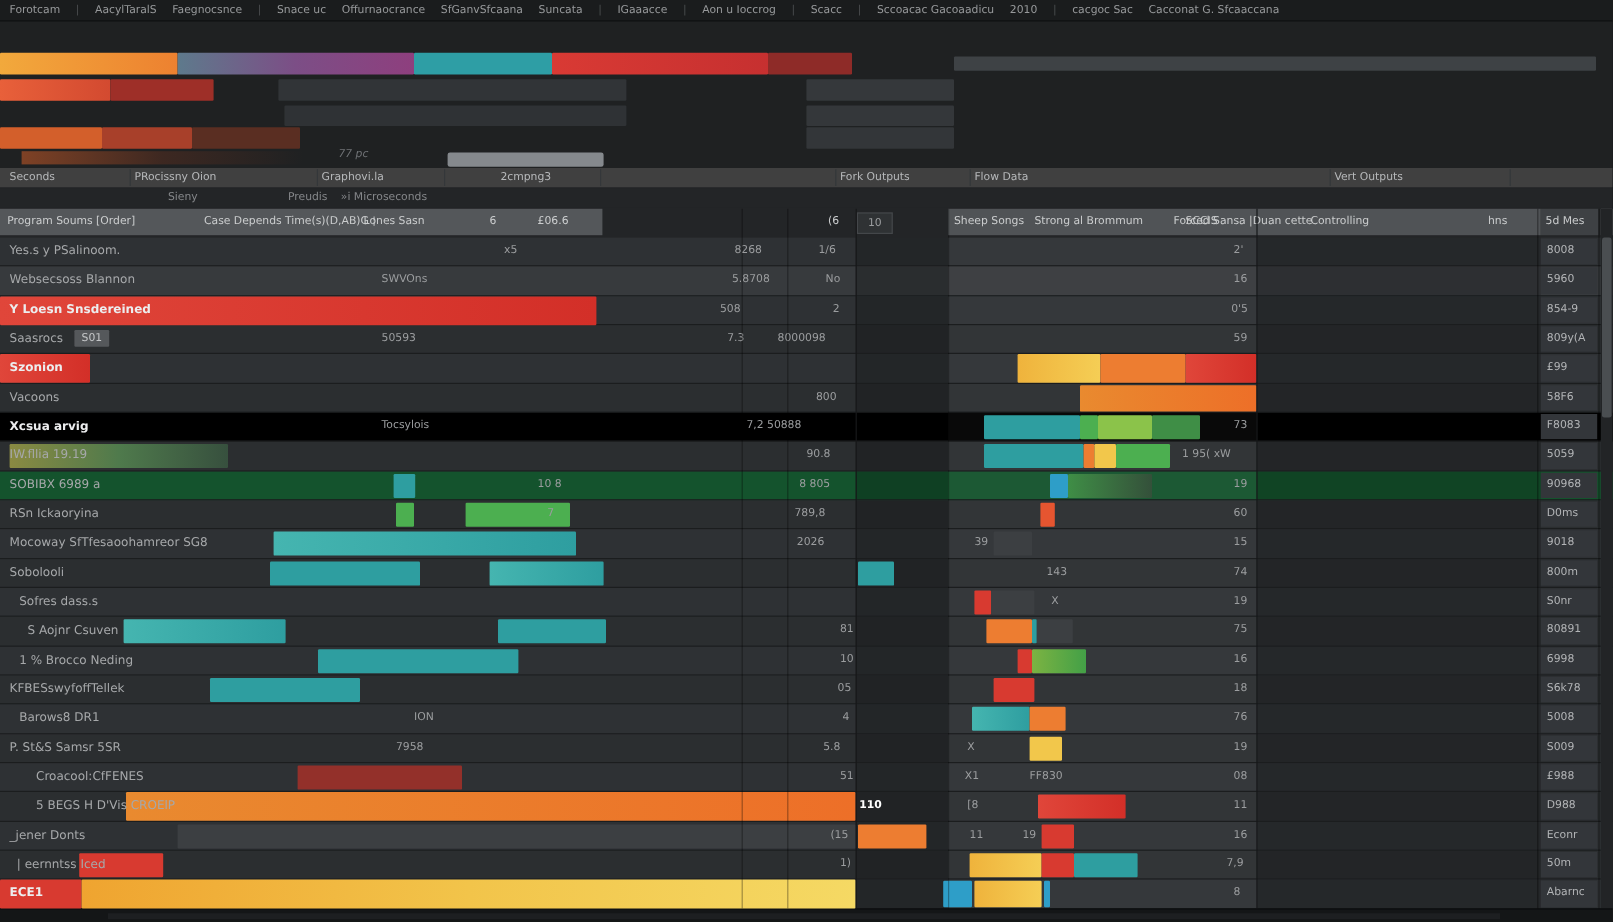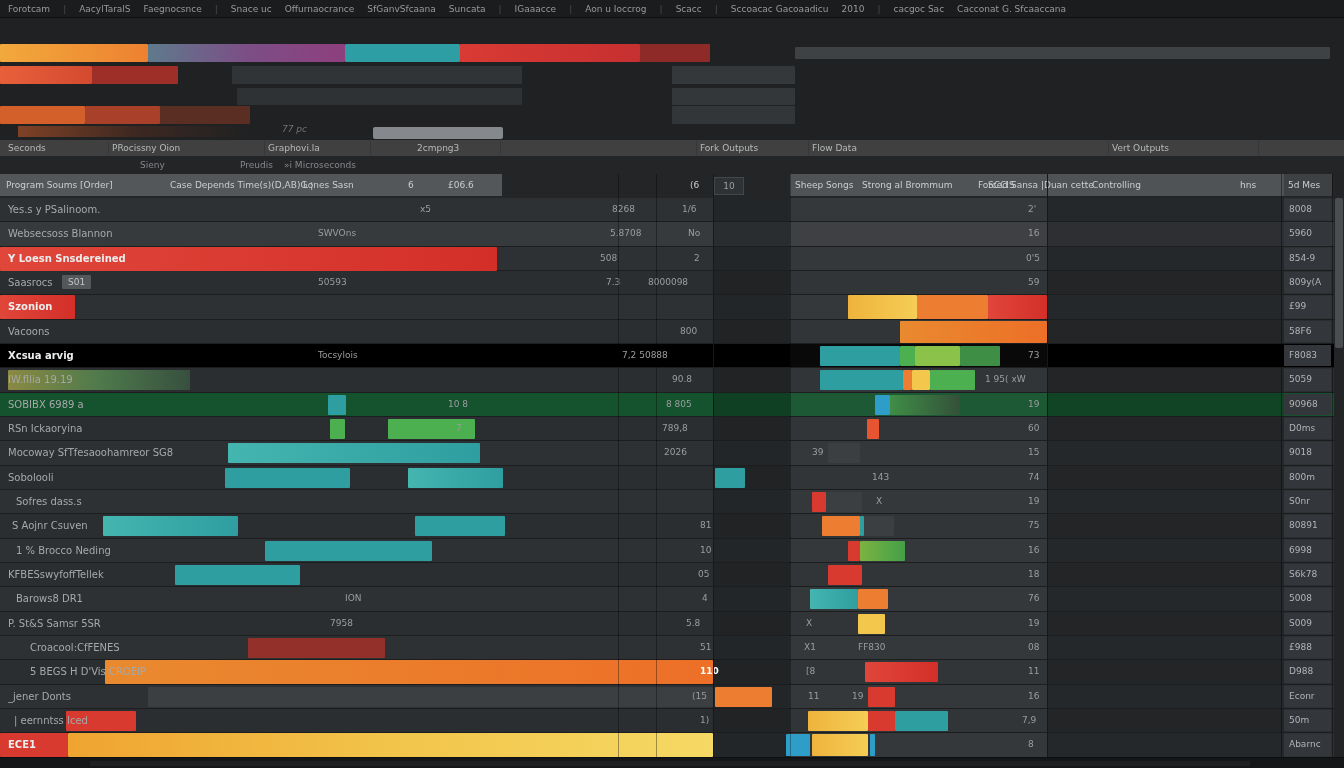--- a/index.html
+++ b/index.html
@@ -305,21 +305,21 @@
       </div>
       <div class="row" style="top: 514.29px; height: 24.33px; background: rgb(43, 46, 48);">
         <div class="gapshade" style="left: 713px; width: 77px; background: rgba(0, 0, 0, 0.22);"></div>
         <div class="gapshade" style="left: 1047px; width: 237px; background: rgba(0, 0, 0, 0.18);"></div>
         <div class="rbg"></div>
         <div class="seg" style="left: 103px; width: 135px; height: 20px; top: 2px; background: linear-gradient(90deg, rgb(69, 181, 176), rgb(46, 158, 160)); z-index: 2;"></div>
         <div class="seg" style="left: 415px; width: 90px; height: 20px; top: 2px; background: rgb(46, 158, 160); z-index: 2;"></div>
         <div class="seg" style="left: 822px; width: 38px; height: 20px; top: 2px; background: rgb(237, 125, 49); z-index: 2;"></div>
         <div class="seg" style="left: 860px; width: 4px; height: 20px; top: 2px; background: rgb(46, 158, 160); z-index: 2;"></div>
         <div class="seg" style="left: 864px; width: 30px; height: 20px; top: 2px; background: rgb(60, 63, 66); z-index: 2;"></div>
-        <span class="lbl" style="left: 12px;">S Aojnr Csuven</span>
+        <span class="lbl" style="left: 23px;">S Aojnr Csuven</span>
         <span class="val" style="left: 700px;">81</span>
         <span class="val" style="left: 1028px;">75</span>
         <div class="farcell">80891</div>
       </div>
       <div class="row" style="top: 538.62px; height: 24.33px; background: rgb(46, 49, 52);">
         <div class="gapshade" style="left: 713px; width: 77px; background: rgba(0, 0, 0, 0.22);"></div>
         <div class="gapshade" style="left: 1047px; width: 237px; background: rgba(0, 0, 0, 0.18);"></div>
         <div class="rbg"></div>
         <div class="seg" style="left: 265px; width: 167px; height: 20px; top: 2px; background: rgb(46, 158, 160); z-index: 2;"></div>
         <div class="seg" style="left: 848px; width: 12px; height: 20px; top: 2px; background: rgb(216, 58, 48); z-index: 2;"></div>
@@ -376,21 +376,21 @@
         <span class="val" style="left: 1028px;">08</span>
         <div class="farcell">£988</div>
       </div>
       <div class="row" style="top: 660.27px; height: 24.33px; background: rgb(43, 46, 48);">
         <div class="gapshade" style="left: 713px; width: 77px; background: rgba(0, 0, 0, 0.22);"></div>
         <div class="gapshade" style="left: 1047px; width: 237px; background: rgba(0, 0, 0, 0.18);"></div>
         <div class="rbg"></div>
         <div class="seg" style="left: 105px; width: 608px; height: 24px; top: 0px; background: linear-gradient(90deg, rgb(233, 138, 47), rgb(237, 111, 40)); z-index: 2;"></div>
         <div class="seg" style="left: 865px; width: 73px; height: 20px; top: 2px; background: linear-gradient(90deg, rgb(224, 70, 58), rgb(211, 47, 40)); z-index: 2;"></div>
         <span class="lbl" style="left: 30px;">5 BEGS H D'Vis CROElP</span>
-        <span class="val w" style="left: 700px;">110</span>
+        <span class="val w" style="left: 716px;">110</span>
         <span class="val" style="left: 806px;">[8</span>
         <span class="val" style="left: 1028px;">11</span>
         <div class="farcell">D988</div>
       </div>
       <div class="row" style="top: 684.6px; height: 24.33px; background: rgb(46, 49, 52);">
         <div class="gapshade" style="left: 713px; width: 77px; background: rgba(0, 0, 0, 0.22);"></div>
         <div class="gapshade" style="left: 1047px; width: 237px; background: rgba(0, 0, 0, 0.18);"></div>
         <div class="rbg"></div>
         <div class="seg" style="left: 148px; width: 565px; height: 20px; top: 2px; background: rgb(60, 63, 66); z-index: 2;"></div>
         <div class="seg" style="left: 715px; width: 57px; height: 20px; top: 2px; background: rgb(237, 125, 49); z-index: 2;"></div>

